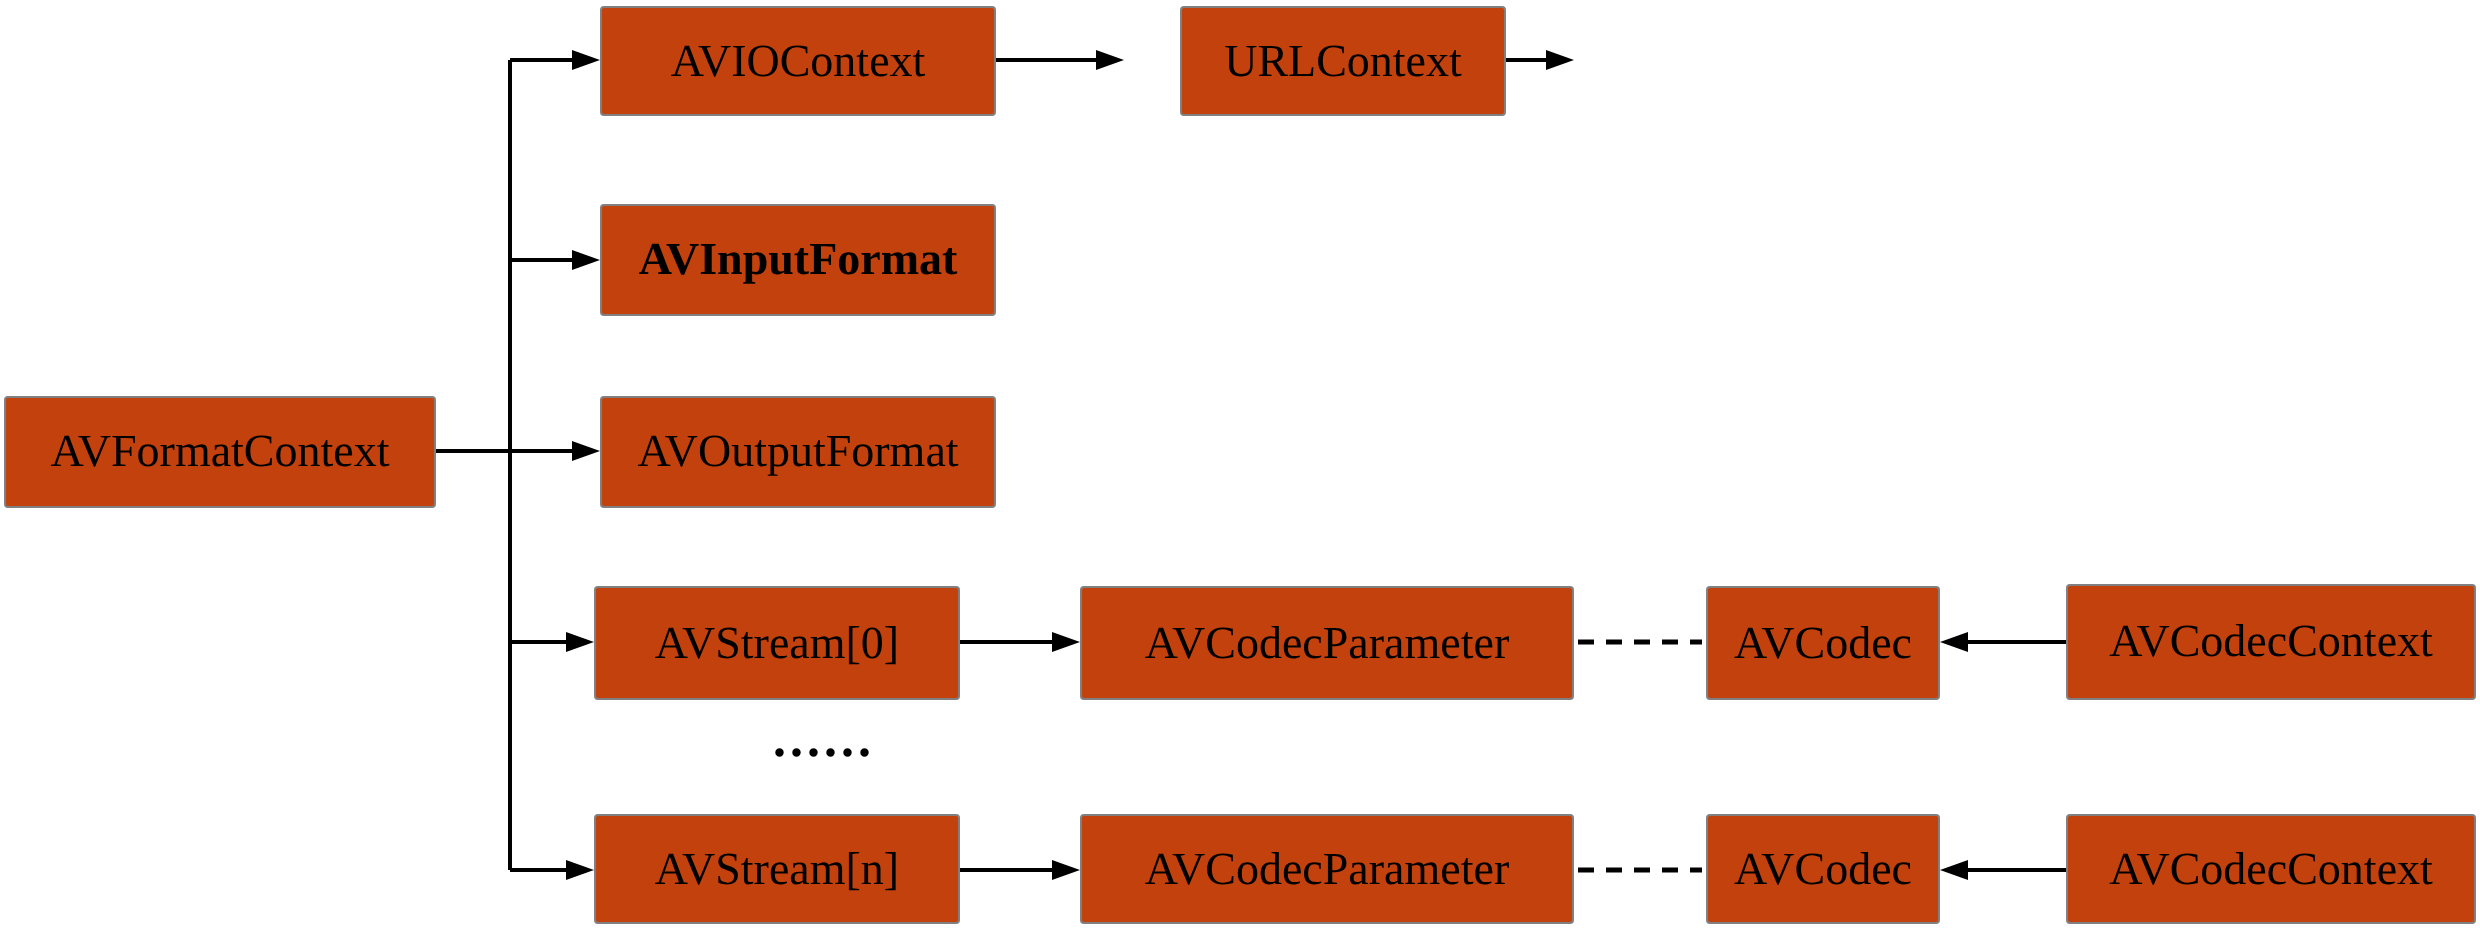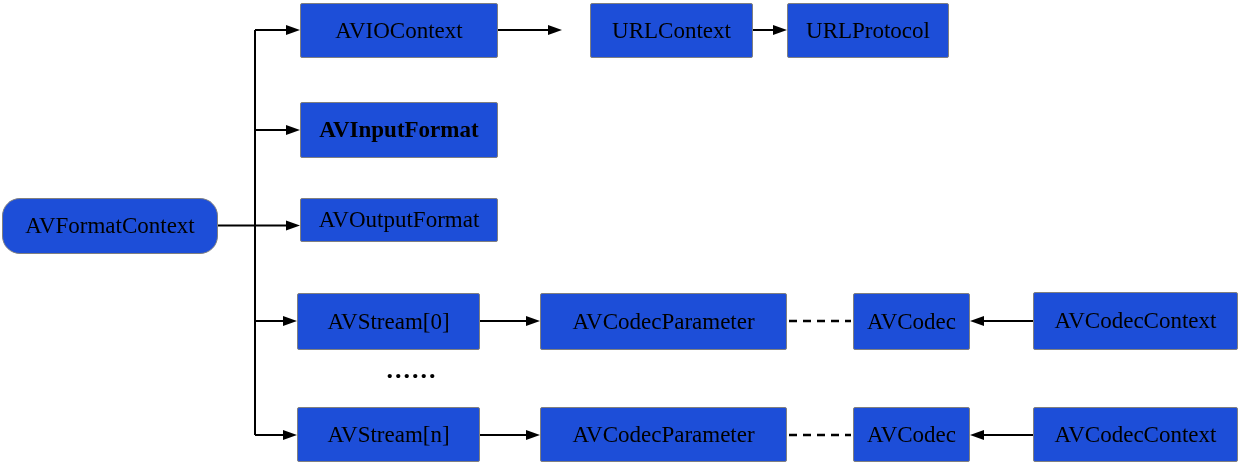--- a/index.html
+++ b/index.html
@@ -20,21 +20,21 @@
     left: 0;
     top: 0;
     width: 1240px;
     height: 465px;
   }
   .node {
     position: absolute;
     box-sizing: border-box;
     border: 1.5px solid #808080;
     border-radius: 2px;
-    background: #1d4ed8;
+    background: #c2410c;
     display: flex;
     align-items: center;
     justify-content: center;
     font-size: 23px;
     color: #000000;
     white-space: nowrap;
   }
   .ellipsis {
     position: absolute;
     color: #000000;
@@ -87,31 +87,30 @@
 
     <line class="edge-line" x1="480" y1="435" x2="527" y2="435"></line>
     <polygon class="arrow-head" points="540,435 526,430 526,440"></polygon>
 
     <line class="edge-line-dashed" x1="789" y1="435" x2="851" y2="435"></line>
 
     <line class="edge-line" x1="1033" y1="435" x2="983" y2="435"></line>
     <polygon class="arrow-head" points="970,435 984,430 984,440"></polygon>
   </svg>
 
-  <div class="node" style="left:2px; top:198px; width:216px; height:56px;border-radius:18px;">AVFormatContext</div>
+  <div class="node" style="left:2px; top:198px; width:216px; height:56px;">AVFormatContext</div>
 
   <div class="node" style="left:300px; top:3px; width:198px; height:55px;">AVIOContext</div>
 
   <div class="node" style="left:590px; top:3px; width:163px; height:55px;">URLContext</div>
 
-  <div class="node" style="left:787px; top:3px; width:162px; height:55px;">URLProtocol</div>
 
   <div class="node" style="left:300px; top:102px; width:198px; height:56px;font-weight:bold;">AVInputFormat</div>
 
-  <div class="node" style="left:300px; top:198px; width:198px; height:44px;">AVOutputFormat</div>
+  <div class="node" style="left:300px; top:198px; width:198px; height:56px;">AVOutputFormat</div>
 
   <div class="node" style="left:297px; top:293px; width:183px; height:57px;">AVStream[0]</div>
 
   <div class="node" style="left:540px; top:293px; width:247px; height:57px;">AVCodecParameter</div>
 
   <div class="node" style="left:853px; top:293px; width:117px; height:57px;">AVCodec</div>
 
   <div class="node" style="left:1033px; top:292px; width:205px; height:58px;">AVCodecContext</div>
 
   <div class="ellipsis" style="left:376px; top:358px; width:72px; height:28px; line-height:24px;">......</div>

